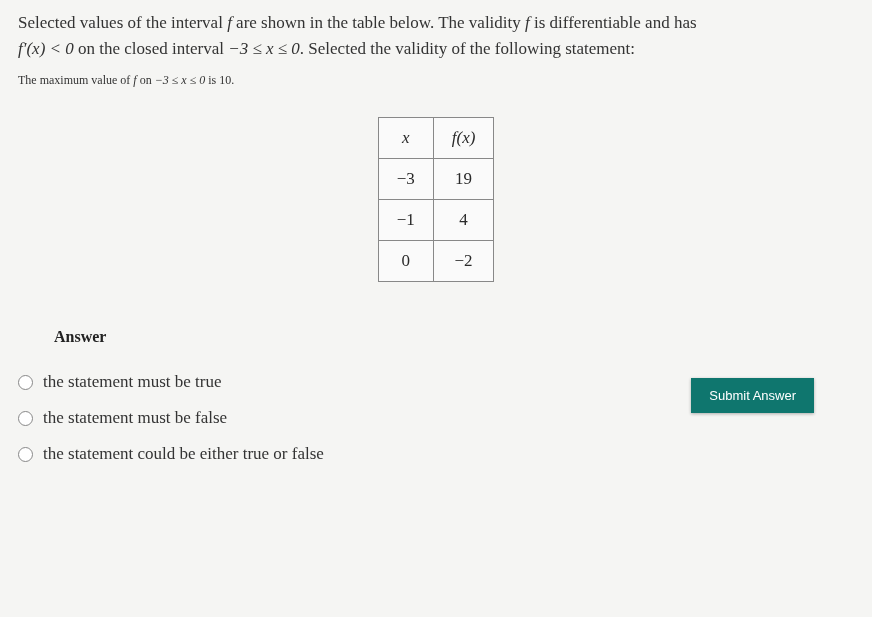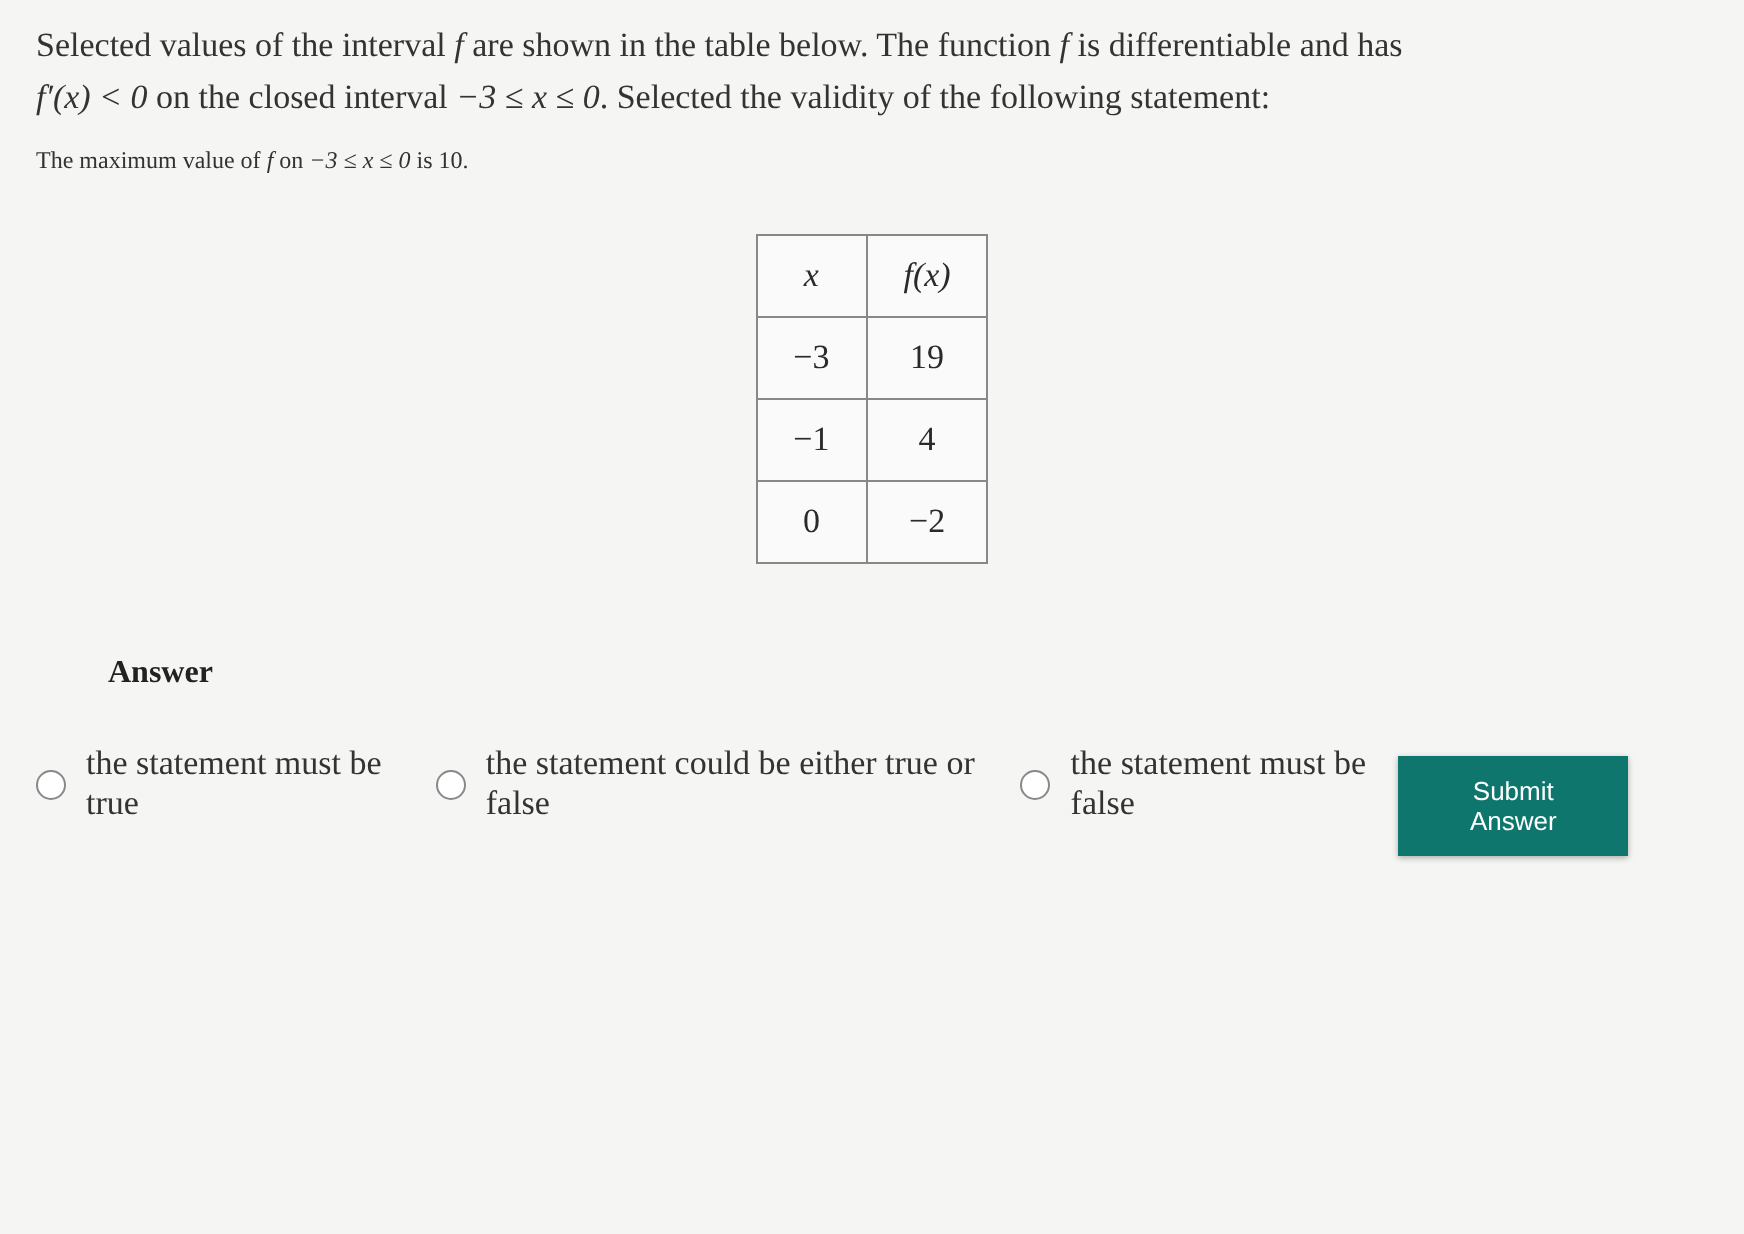--- a/index.html
+++ b/index.html
@@ -62,21 +62,21 @@
       color: #222;
       margin-left: 36px;
     }
     .options-row {
       display: flex;
       align-items: flex-start;
       justify-content: space-between;
     }
     .options {
       display: flex;
-      flex-direction: row;
+      flex-direction: column;
       gap: 16px;
     }
     .option {
       display: flex;
       align-items: center;
       gap: 10px;
       font-size: 17px;
       color: #333;
     }
     .radio {
@@ -98,21 +98,21 @@
       margin-top: 6px;
       margin-right: 40px;
       font-family: Arial, sans-serif;
       box-shadow: 0 1px 3px rgba(0,0,0,0.3);
     }
   </style>
 </head>
 <body>
 
 <div class="problem-text">
-  <span>Selected values of the interval </span><span class="math">f</span><span> are shown in the table below. The function </span><span class="math">f</span><span> is differentiable and has </span><br>
+  <span>Selected values of the interval </span><span class="math">f</span><span> are shown in the table below. The validity </span><span class="math">f</span><span> is differentiable and has </span><br>
   <span class="math">f′(x) &lt; 0</span><span> on the closed interval </span><span class="math">−3 ≤ x ≤ 0</span><span>. Selected the validity of the following statement:</span>
 </div>
 
 <div class="statement-text">
   <span>The maximum value of </span><span class="math">f</span><span> on </span><span class="math">−3 ≤ x ≤ 0</span><span> is 10.</span>
 </div>
 
 <div class="table-wrap">
   <table>
     <tbody>
@@ -140,22 +140,22 @@
   <div class="answer-heading">Answer</div>
 
   <div class="options-row">
     <div class="options">
       <div class="option">
         <div class="radio"></div>
         <span>the statement must be true</span>
       </div>
       <div class="option">
         <div class="radio"></div>
-        <span>the statement could be either true or false</span>
+        <span>the statement must be false</span>
       </div>
       <div class="option">
         <div class="radio"></div>
-        <span>the statement must be false</span>
+        <span>the statement could be either true or false</span>
       </div>
     </div>
     <button class="submit-btn">Submit Answer</button>
   </div>
 </div>
 
 </body></html>

